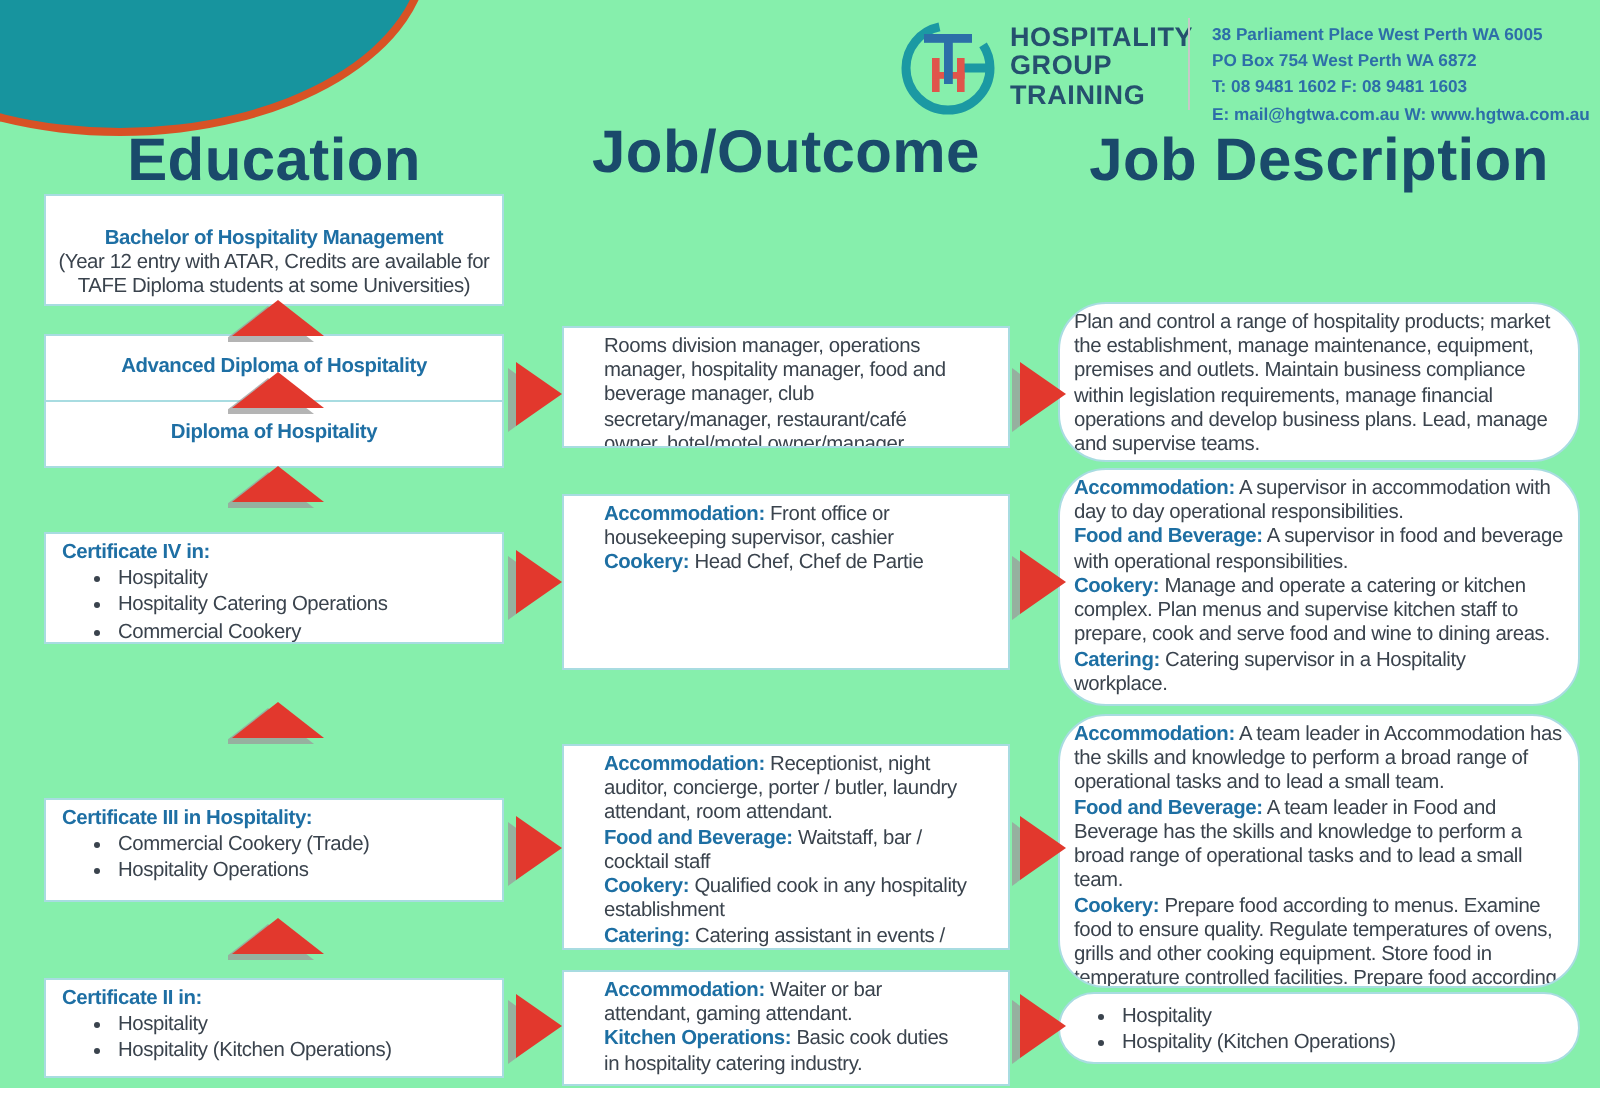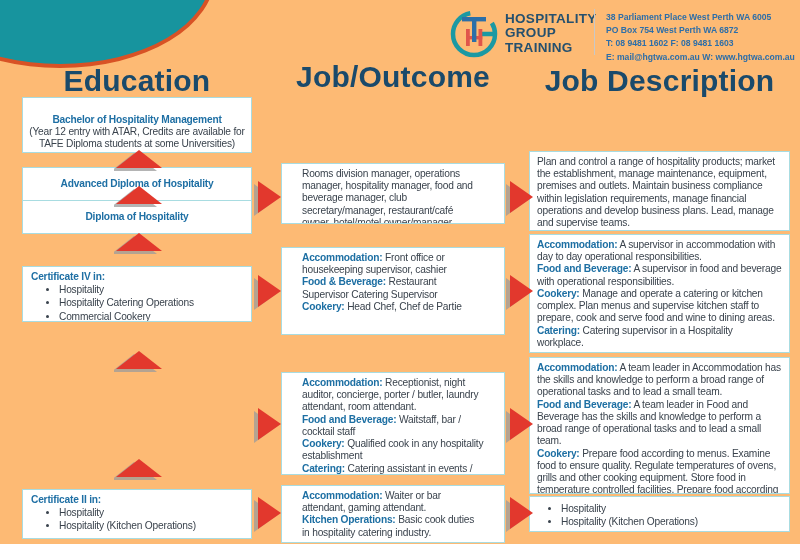--- a/index.html
+++ b/index.html
@@ -1,16 +1,16 @@
 <!DOCTYPE html>
 <html><head>
 <meta charset="utf-8">
 <style>
   html,body{margin:0;padding:0;background:#fff;}
-  #canvas{position:relative;width:800px;height:544px;background:#fdba74;overflow:hidden;
+  #canvas{position:relative;width:800px;height:544px;background:#86efac;overflow:hidden;
           font-family:"Liberation Sans",sans-serif;color:#3A434D;text-decoration:underline;}
   
   .corner-ellipse{position:absolute;left:-95px;top:-118px;width:302px;height:178px;
           border-radius:50%;background:#17949E;border:4px solid #D85225;}
   
   .logo-wrap{position:absolute;left:449px;top:6px;width:150px;height:56px;}
   .monogram{position:absolute;left:0;top:1px;}
   .wordmark{position:absolute;left:56px;top:6px;font-weight:bold;font-size:13.5px;
           line-height:1.06;color:#25506E;letter-spacing:.3px;}
   .hdr-divider{position:absolute;left:594px;top:9px;width:1px;height:46px;background:#c8c8c8;}
@@ -20,21 +20,21 @@
   .col-header{position:absolute;font-size:30px;font-weight:bold;color:#1A4A6B;
           text-align:center;letter-spacing:.2px;}
   #hdr-education{left:22px;width:230px;top:64px;}
   #hdr-outcome{left:270px;width:246px;top:60px;}
   #hdr-description{left:529px;width:261px;top:64px;}
   
   .box{position:absolute;background:#fff;border:1.2px solid #A8DCE1;box-sizing:border-box;
           font-size:10.2px;line-height:1.2;letter-spacing:-0.2px;overflow:hidden;}
   .edu{left:22px;width:230px;}
   .mid{left:281px;width:224px;padding:4px 20px;}
-  .rgt{left:529px;width:261px;padding:4px 7px;}
+  .rgt{left:529px;width:261px;padding:4px 7px;border-radius:24px;}
   .edu-title{font-weight:bold;color:#1E6FA4;}
   .edu-center{text-align:center;padding:16px 6px;}
   .edu-left{padding:4px 8px;text-align:left;}
   .edu ul{margin:1px 0 0 0;padding-left:28px;}
   .edu li, .rgt ul li{padding:0;margin:0 0 1px 0;}
   .rgt ul{margin:2px 0 0 0;padding-left:24px;}
   .seg-lbl{font-weight:bold;color:#1D6FA3;}
   .single-line{display:flex;align-items:center;justify-content:center;}
   
   .arrow{position:absolute;}
@@ -92,20 +92,27 @@
 
   <div class="box edu edu-left" style="top:266px;height:56px;">
     <div class="edu-title">Certificate IV in:</div>
     <ul>
         <li>Hospitality</li>
         <li>Hospitality Catering Operations</li>
         <li>Commercial Cookery</li>
       </ul>
   </div>
 
+  <div class="box edu edu-left" style="top:399px;height:52px;">
+    <div class="edu-title">Certificate III in Hospitality:</div>
+    <ul>
+        <li>Commercial Cookery (Trade)</li>
+        <li>Hospitality Operations</li>
+      </ul>
+  </div>
 
   <div class="box edu edu-left" style="top:489px;height:50px;">
     <div class="edu-title">Certificate II in:</div>
     <ul>
         <li>Hospitality</li>
         <li>Hospitality (Kitchen Operations)</li>
       </ul>
   </div>
 
   <div class="arrow" style="left:114px;top:150px;">
@@ -137,21 +144,20 @@
       <polygon points="20,3 43,21 -3,21" fill="#9b9b9b" opacity="0.75"></polygon>
       <polygon points="25,0 48,18 2,18" fill="#E2382D"></polygon>
     </svg>
   </div>
 
   <div class="box mid" style="top:163px;height:61px;">
     <div>Rooms division manager, operations manager, hospitality manager, food and beverage manager, club secretary/manager, restaurant/café owner, hotel/motel owner/manager, executive chef.</div>
   </div>
   <div class="box mid" style="top:247px;height:88px;">
       <div><span class="seg-lbl">Accommodation:</span><span> Front office or housekeeping supervisor, cashier</span></div>
-      <div><span class="seg-lbl">Food &amp; Beverage:</span><span> Restaurant Supervisor Catering Supervisor</span></div>
       <div><span class="seg-lbl">Cookery:</span><span> Head Chef, Chef de Partie</span></div>
     </div>
   <div class="box mid" style="top:372px;height:103px;">
       <div><span class="seg-lbl">Accommodation:</span><span> Receptionist, night auditor, concierge, porter / butler, laundry attendant, room attendant.</span></div>
       <div><span class="seg-lbl">Food and Beverage:</span><span> Waitstaff, bar / cocktail staff</span></div>
       <div><span class="seg-lbl">Cookery:</span><span> Qualified cook in any hospitality establishment</span></div>
       <div><span class="seg-lbl">Catering:</span><span> Catering assistant in events / venue catering, nursing homes.</span></div>
     </div>
   <div class="box mid" style="top:485px;height:58px;">
       <div><span class="seg-lbl">Accommodation:</span><span> Waiter or bar attendant, gaming attendant.</span></div>

